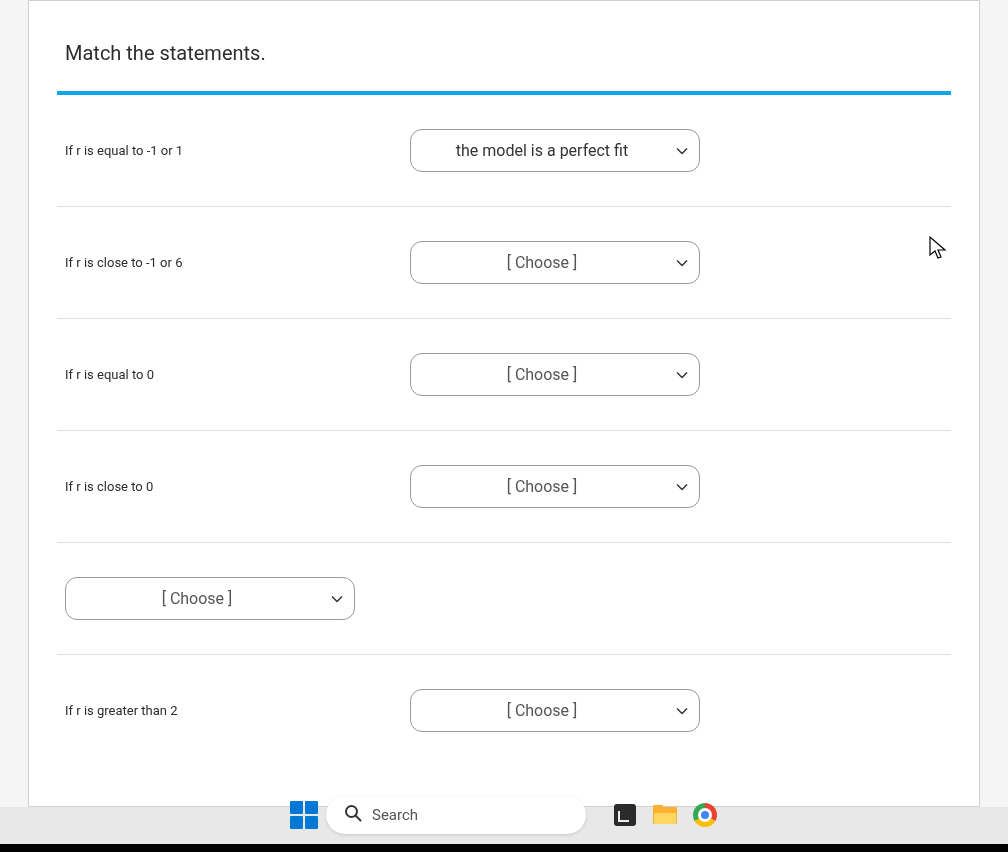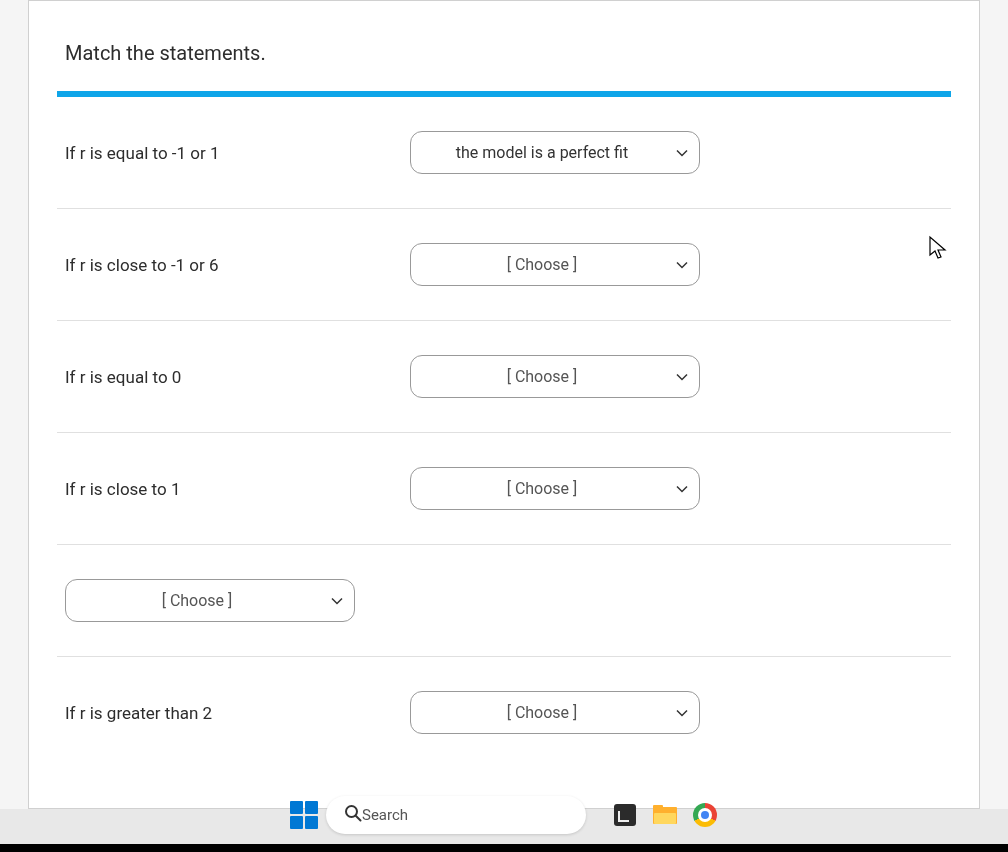--- a/index.html
+++ b/index.html
@@ -25,39 +25,39 @@
       border: 1px solid #d0d0d0;
       border-top: none;
       padding: 0 28px 40px 28px;
     }
     .top-divider {
       border-top: 1px solid #d0d0d0;
       margin: 0 -28px 10px -28px;
     }
     .prompt-section {
       padding: 30px 8px 26px 8px;
-      border-bottom: 6px solid #0ea5e9;
+      border-bottom: 4px solid #0ea5e9;
     }
     .prompt-text {
       font-size: 20px;
       color: #2d2d2d;
       font-weight: 400;
     }
     .match-row {
       display: flex;
       align-items: center;
       padding: 34px 8px;
       border-bottom: 1px solid #e0e0e0;
     }
     .match-row:last-child {
       border-bottom: none;
     }
     .statement-label {
       width: 345px;
-      font-size: 17px;
+      font-size: 13px;
       color: #2d2d2d;
       flex-shrink: 0;
     }
     .select-wrap {
       position: relative;
       display: inline-block;
     }
     .answer-select {
       appearance: none;
       -webkit-appearance: none;
@@ -112,20 +112,21 @@
     .start-button div {
       background: #0078d4;
       border-radius: 1px;
     }
     .search-pill {
       background: #fff;
       border-radius: 22px;
       padding: 8px 18px;
       display: flex;
       align-items: center;
+      gap: 10px;
       width: 260px;
       cursor: text;
       box-shadow: 0 1px 3px rgba(0,0,0,0.15);
     }
     .search-icon-svg {
       display: inline-block;
     }
     .search-text {
       color: #555;
       font-size: 15px;
@@ -276,21 +277,21 @@
         <button class="answer-select placeholder">[ Choose ]</button>
         <span class="chevron">
           <svg width="12" height="8" viewBox="0 0 12 8">
               <path d="M1 1.5 L6 6.5 L11 1.5" stroke="#333" stroke-width="1.5" fill="none"></path>
             </svg>
         </span>
       </div>
     </div>
 
     <div class="match-row">
-      <div class="statement-label">If r is close to 1</div>
+      <div class="statement-label">If r is close to 0</div>
       <div class="select-wrap">
         <button class="answer-select placeholder">[ Choose ]</button>
         <span class="chevron">
           <svg width="12" height="8" viewBox="0 0 12 8">
               <path d="M1 1.5 L6 6.5 L11 1.5" stroke="#333" stroke-width="1.5" fill="none"></path>
             </svg>
         </span>
       </div>
     </div>
 

